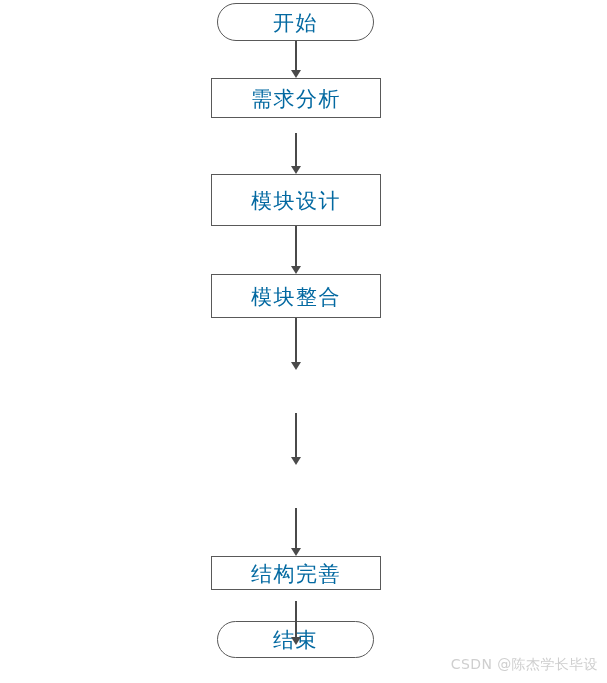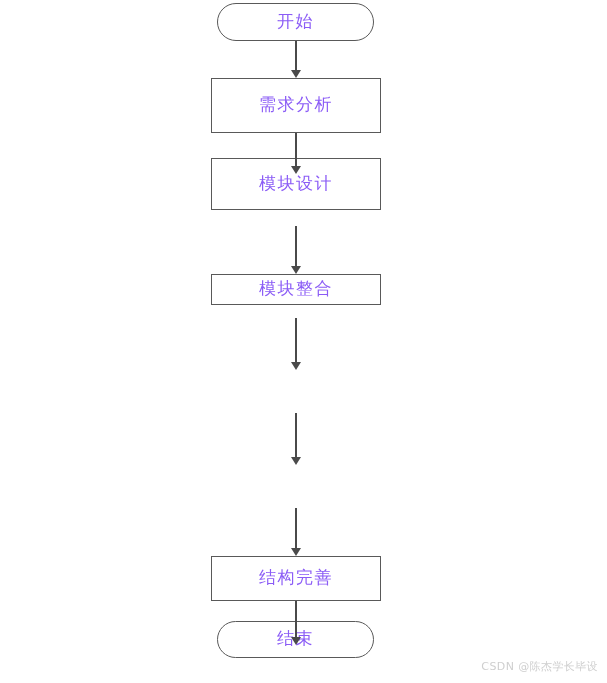--- a/index.html
+++ b/index.html
@@ -33,24 +33,24 @@
     align-items: center;
     justify-content: center;
   }
   .node.terminal {
     border-radius: 999px;
   }
   .node.process {
     border-radius: 0;
   }
   .node-label {
-    font-family: Liberation Mono, monospace;
-    font-size: 17px;
+    font-family: Liberation Sans, sans-serif;
+    font-size: 21px;
     line-height: 1;
-    color: #8b5cf6;
+    color: #0369a1;
     letter-spacing: 1.5px;
     white-space: nowrap;
     user-select: none;
   }
 
   
   .connector {
     position: absolute;
     left: 295px;
     width: 1.6px;
@@ -64,51 +64,51 @@
     border-right: 5px solid transparent;
     border-top: 8px solid #4a4a4a;
   }
 
   
   #watermark {
     position: absolute;
     right: 9px;
     bottom: 9px;
     font-family: "DejaVu Sans", "Liberation Sans", sans-serif;
-    font-size: 11px;
+    font-size: 14px;
     color: #cfcfcf;
     letter-spacing: 0.4px;
     white-space: nowrap;
     user-select: none;
   }
 </style>
 </head>
 <body>
 
 <div id="flow-canvas">
 
   <div class="node terminal" style="left:217px; top:3px; width:157px; height:38px;">
     <span class="node-label">开始</span>
   </div>
 
-  <div class="node process" style="left:211px; top:78px; width:170px; height:55px;">
+  <div class="node process" style="left:211px; top:78px; width:170px; height:40px;">
     <span class="node-label">需求分析</span>
   </div>
 
-  <div class="node process" style="left:211px; top:158px; width:170px; height:52px;justify-content:center;">
+  <div class="node process" style="left:211px; top:174px; width:170px; height:52px;justify-content:center;">
     <span class="node-label">模块设计</span>
   </div>
 
-  <div class="node process" style="left:211px; top:274px; width:170px; height:31px;">
+  <div class="node process" style="left:211px; top:274px; width:170px; height:44px;">
     <span class="node-label">模块整合</span>
   </div>
 
 
 
-  <div class="node process" style="left:211px; top:556px; width:170px; height:45px;">
+  <div class="node process" style="left:211px; top:556px; width:170px; height:34px;">
     <span class="node-label">结构完善</span>
   </div>
 
   <div class="node terminal" style="left:217px; top:621px; width:157px; height:37px;">
     <span class="node-label">结束</span>
   </div>
 
   <div class="connector" style="top:41px; height:29px;"></div>
   <div class="arrowhead" style="left:291px; top:70px;"></div>
 

